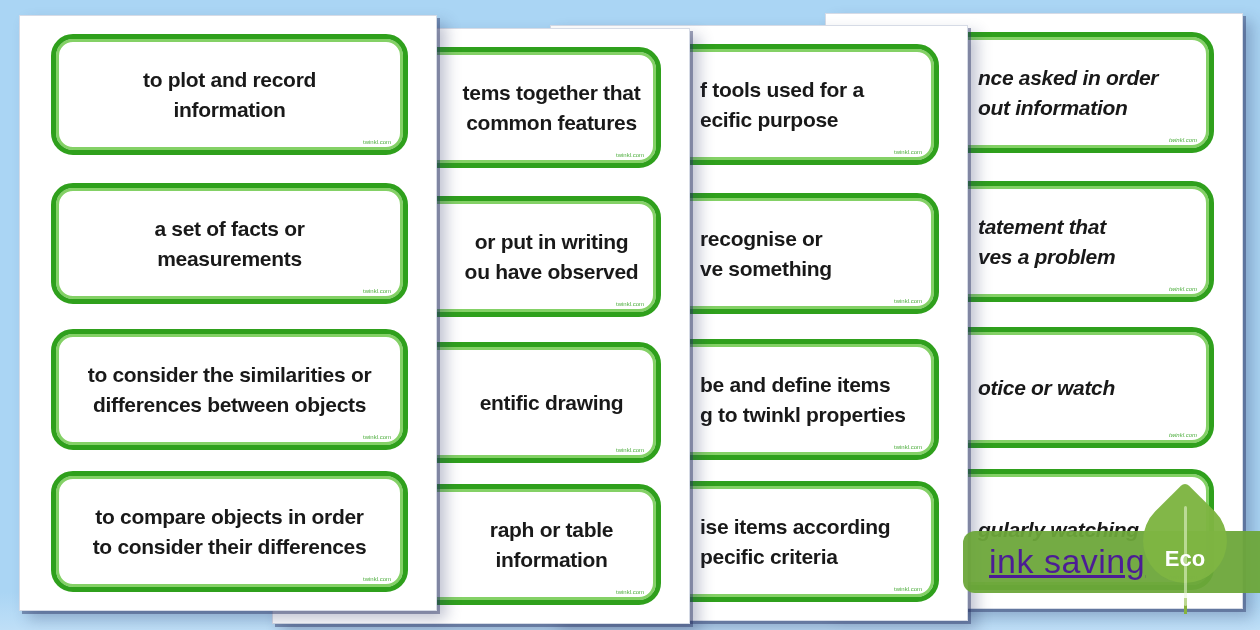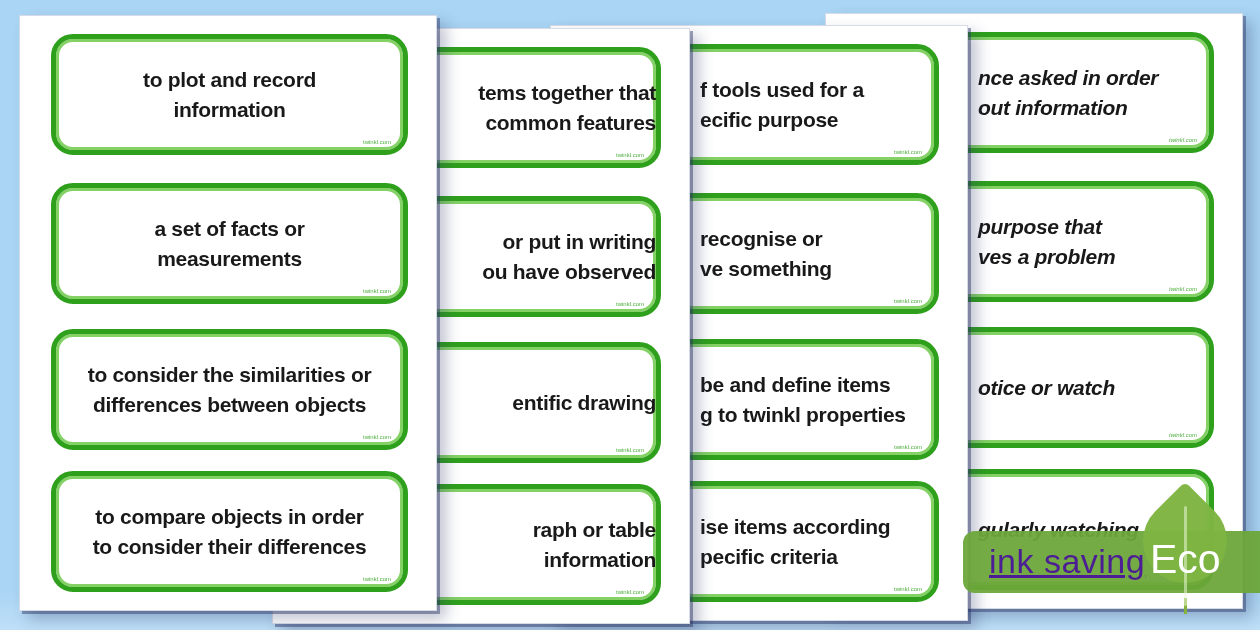--- a/index.html
+++ b/index.html
@@ -41,21 +41,21 @@
     width:100%;
     text-align:center;
     color:#191919;
     font-size:21px;font-weight:700;
     line-height:30px;letter-spacing:-0.3px;
   }
   .line{white-space:nowrap;}
   .line:empty{display:none;}
 
   
-  .p2 .txt{text-align:right;padding-left:138px;}
+  .p2 .txt{text-align:center;padding-left:138px;}
   .p3 .txt{text-align:left;padding-left:113px;}
   .p4 .txt{text-align:left;padding-left:116px;}
 
   .wm{
     position:absolute;right:12px;bottom:5px;
     font-size:6px;line-height:6px;color:#2fa01c;opacity:.85;
     letter-spacing:0;
   }
 
   
@@ -81,21 +81,21 @@
     position:absolute;left:1184px;top:506px;width:3px;height:100px;
     background:rgba(235,248,215,.55);border-radius:2px;z-index:63;
   }
   .leaf-stem{
     position:absolute;left:1184px;top:598px;width:3px;height:16px;
     background:#86b23b;z-index:62;
   }
   .eco-text{
     position:absolute;left:1150px;top:542px;width:70px;
     text-align:center;color:#ffffff;
-    font-size:41px;font-weight:400;line-height:34px;
+    font-size:22px;font-weight:700;line-height:34px;
     z-index:64;
   }
 </style>
 </head>
 <body>
 
 <div class="page p1">
   <div class="card c1">
     <div class="txt">
       <div class="line">to plot and record</div>
@@ -191,21 +191,21 @@
 <div class="page p4">
   <div class="card c1">
     <div class="txt">
       <div class="line">nce asked in order</div>
       <div class="line">out information</div>
     </div>
     <div class="wm">twinkl.com</div>
   </div>
   <div class="card c2">
     <div class="txt">
-      <div class="line">purpose that</div>
+      <div class="line">tatement that</div>
       <div class="line">ves a problem</div>
     </div>
     <div class="wm">twinkl.com</div>
   </div>
   <div class="card c3">
     <div class="txt">
       <div class="line">otice or watch</div>
 
     </div>
     <div class="wm">twinkl.com</div>

